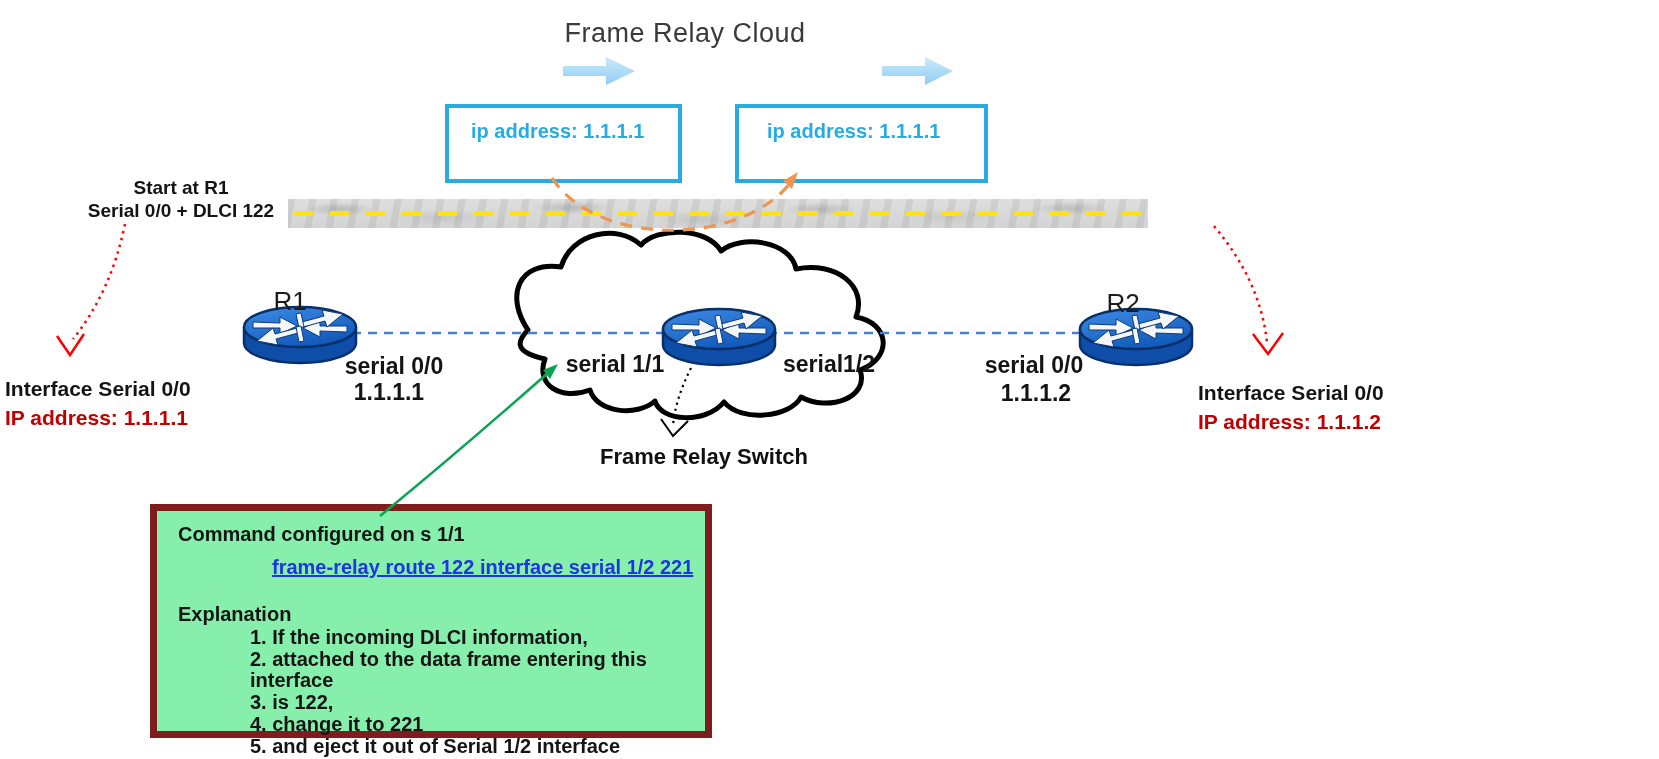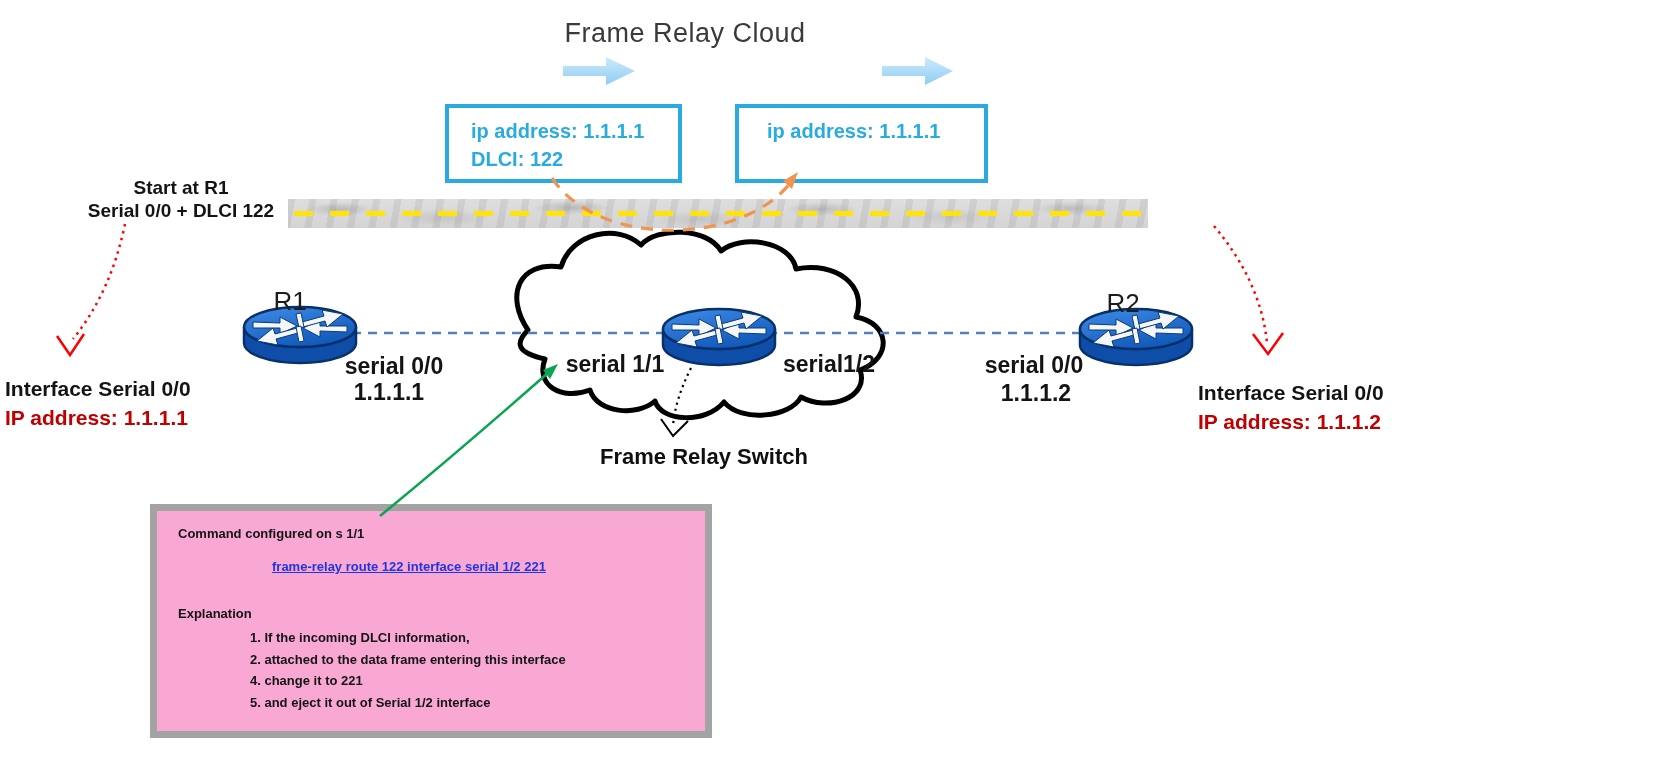--- a/index.html
+++ b/index.html
@@ -45,55 +45,55 @@
 
   
   .rname{font-size:26px;color:#1c1c1c;white-space:nowrap;margin-top:38px;}
 
   
   .ser{font-size:23px;font-weight:700;color:#141414;white-space:nowrap;}
 
   .frs-label{left:704px;top:444px;font-size:22px;font-weight:700;color:#101010;white-space:nowrap;}
 
   
-  .cmd-box{left:150px;top:504px;width:562px;height:234px;border:7px solid #a3a3a3;
-           background:#f9a8d4;box-sizing:border-box;font-size:13px;font-weight:700;color:#141414;}
+  .cmd-box{left:150px;top:504px;width:562px;height:234px;border:7px solid #7f1d1d;
+           background:#86efac;box-sizing:border-box;font-size:20px;font-weight:700;color:#141414;}
   .cmd-heading{margin:12px 0 0 21px;line-height:22px;}
   .cmd-command{margin:11px 0 0 115px;line-height:22px;color:#1e36e0;text-decoration:underline;}
   .cmd-expl{margin:25px 0 2px 21px;line-height:22px;}
   .cmd-items{margin-left:93px;}
   .cmd-items div{line-height:21.7px;}
 
   svg.router{position:absolute;}
   svg.overlay{position:absolute;left:0;top:0;}
 </style>
 </head>
 <body>
 
 <div class="canvas">
 
   <div class="abs road">
     <div class="road-line"></div>
   </div>
 
   <div class="abs dlci-box dlci-left">
     <div>ip address: 1.1.1.1</div>
-    <div>DLCI: 122</div>
   </div>
   <div class="abs dlci-box dlci-right">
     <div>ip address: 1.1.1.1</div>
   </div>
 
   <div class="abs cmd-box">
     <div class="cmd-heading">Command configured on s 1/1</div>
     <div class="cmd-command">frame-relay route 122 interface serial 1/2 221</div>
     <div class="cmd-expl">Explanation</div>
     <div class="cmd-items">
         <div>1. If the incoming DLCI information,</div>
         <div>2. attached to the data frame entering this interface</div>
+        <div>3. is 122,</div>
         <div>4. change it to 221</div>
         <div>5. and eject it out of Serial 1/2 interface</div>
       </div>
   </div>
 
   <svg class="overlay" width="1659" height="759" viewBox="0 0 1659 759">
     <defs>
       <linearGradient id="ba" x1="0" y1="0" x2="0" y2="1">
         <stop offset="0" stop-color="#cdeafb"></stop>
           <stop offset="1" stop-color="#8fcdf4"></stop>

